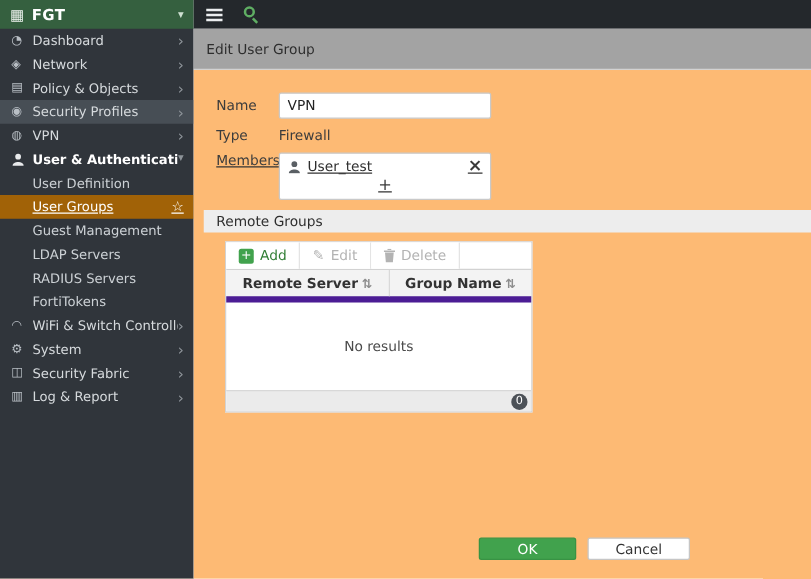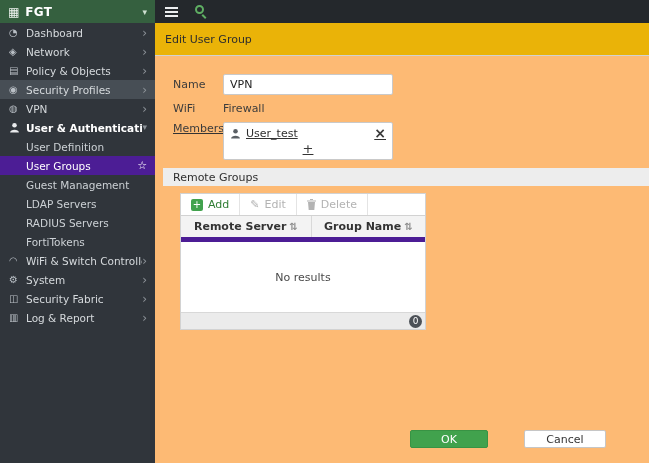--- a/index.html
+++ b/index.html
@@ -14,32 +14,32 @@
   .brand-name { font-weight:bold; font-size:12px; letter-spacing:.3px; }
   .brand-caret { margin-left:auto; font-size:9px; color:#cfe0d2; }
   .nav-item { height:19px; display:flex; align-items:center; padding:0 8px 0 9px; cursor:pointer; }
   .nav-icon { width:17px; font-size:10px; color:#b9bfc5; display:flex; align-items:center; }
   .nav-label { flex:1; white-space:nowrap; overflow:hidden; }
   .nav-chevron { color:#8d9399; font-size:12px; line-height:1; }
   .nav-item.hover { background:#474e55; }
   .nav-item.expanded { color:#fff; font-weight:bold; }
   .nav-item.expanded .nav-chevron { font-size:9px; }
   .sub-item { height:19px; display:flex; align-items:center; padding-left:26px; padding-right:8px; color:#ccd1d5; cursor:pointer; }
-  .sub-item.active { background:#4c1d95; color:#fff; }
+  .sub-item.active { background:#a16207; color:#fff;text-decoration:underline; }
   .sub-star { margin-left:auto; font-size:11px; color:#fff; }
 
   
   .main { flex:1; display:flex; flex-direction:column; background:#fff; min-width:0; }
   .topbar { height:23px; background:#24282c; display:flex; align-items:center; gap:16px; padding:0 10px; }
   .hamburger { display:inline-block; cursor:pointer; }
   .hamburger i { display:block; width:13px; height:2px; background:#eceef0; margin:2px 0; }
   .search { position:relative; width:14px; height:15px; display:inline-block; cursor:pointer; }
   .search .lens { position:absolute; top:1px; left:1px; width:9px; height:9px; border:2px solid #5fae63; border-radius:50%; }
   .search .handle { position:absolute; width:2px; height:5px; background:#5fae63; bottom:0; left:9px; transform:rotate(-45deg); }
-  .titlebar { height:19px; background:#eab308; border-bottom:1px solid #d2d2d2; display:flex; align-items:center; padding:16px 10px; color:#2e2e2e; }
+  .titlebar { height:19px; background:#a3a3a3; border-bottom:1px solid #d2d2d2; display:flex; align-items:center; padding:16px 10px; color:#2e2e2e; }
   .content { flex:1; position:relative; background:#fdba74; }
 
   
   .form { padding:18px 0 0 18px; }
   .frow { display:flex; align-items:center; margin-bottom:7px; }
   .frow.top { align-items:flex-start;text-decoration:underline; }
   .frow label { width:50px; color:#3c3c3c; }
   .txt { width:170px; height:21px; border:1px solid #c9c9c9; border-radius:2px; padding:0 6px; font:inherit; color:#222; background:#fff; }
   .static { color:#3c3c3c; }
   .members-box { width:170px; border:1px solid #c9c9c9; border-radius:2px; background:#fff; }
@@ -59,21 +59,21 @@
   .thead { display:flex; background:#f3f3f3; border-bottom:5px solid #4c1d95;font-weight:bold; }
   .th { flex:1.15; padding:4px 2px; text-align:center; border-right:1px solid #d9d9d9; color:#333; cursor:pointer; white-space:nowrap; }
   .th.last { flex:1; border-right:none; }
   .sort { color:#8d8d8d; margin-left:3px; font-size:10px; }
   .tbody { height:70px; display:flex; align-items:center; justify-content:center; color:#4a4a4a; }
   .tfoot { height:17px; background:#ebebeb; border-top:1px solid #d8d8d8; display:flex; align-items:center; justify-content:flex-end; padding-right:3px; }
   .count-badge { width:13px; height:13px; border-radius:50%; background:#4c5157; color:#fff; font-size:9px; display:flex; align-items:center; justify-content:center; }
 
   
   .actions { display:flex; gap:9px; padding-left:228px; margin-top:100px; }
-  .btn { height:18px; font:inherit; font-size:11px; border-radius:2px; cursor:pointer; line-height:1;margin-left:27px; }
+  .btn { height:18px; font:inherit; font-size:11px; border-radius:2px; cursor:pointer; line-height:1; }
   .btn.ok { width:78px; background:#41a24d; border:1px solid #389344; color:#fff; }
   .btn.cancel { width:82px; background:#fff; border:1px solid #c6c6c6; color:#333; }
 </style>
 </head>
 <body>
 
 <div id="app">
 
   <aside class="sidebar">
     <div class="brand">
@@ -173,21 +173,21 @@
     </div>
     <div class="titlebar">Edit User Group</div>
 
     <div class="content">
       <div class="form">
         <div class="frow">
           <label>Name</label>
           <input class="txt" value="VPN" style="">
         </div>
         <div class="frow">
-          <label>WiFi</label>
+          <label>Type</label>
           <span class="static">Firewall</span>
         </div>
         <div class="frow top">
           <label>Members</label>
           <div class="members-box">
             <div class="member-chip">
               <svg width="11" height="11" viewBox="0 0 12 12">
                   <circle cx="6" cy="3.6" r="2.5" fill="#5a5f64"></circle>
                   <path d="M1.2 11.5c0-4.2 9.6-4.2 9.6 0z" fill="#5a5f64"></path>
                 </svg>

